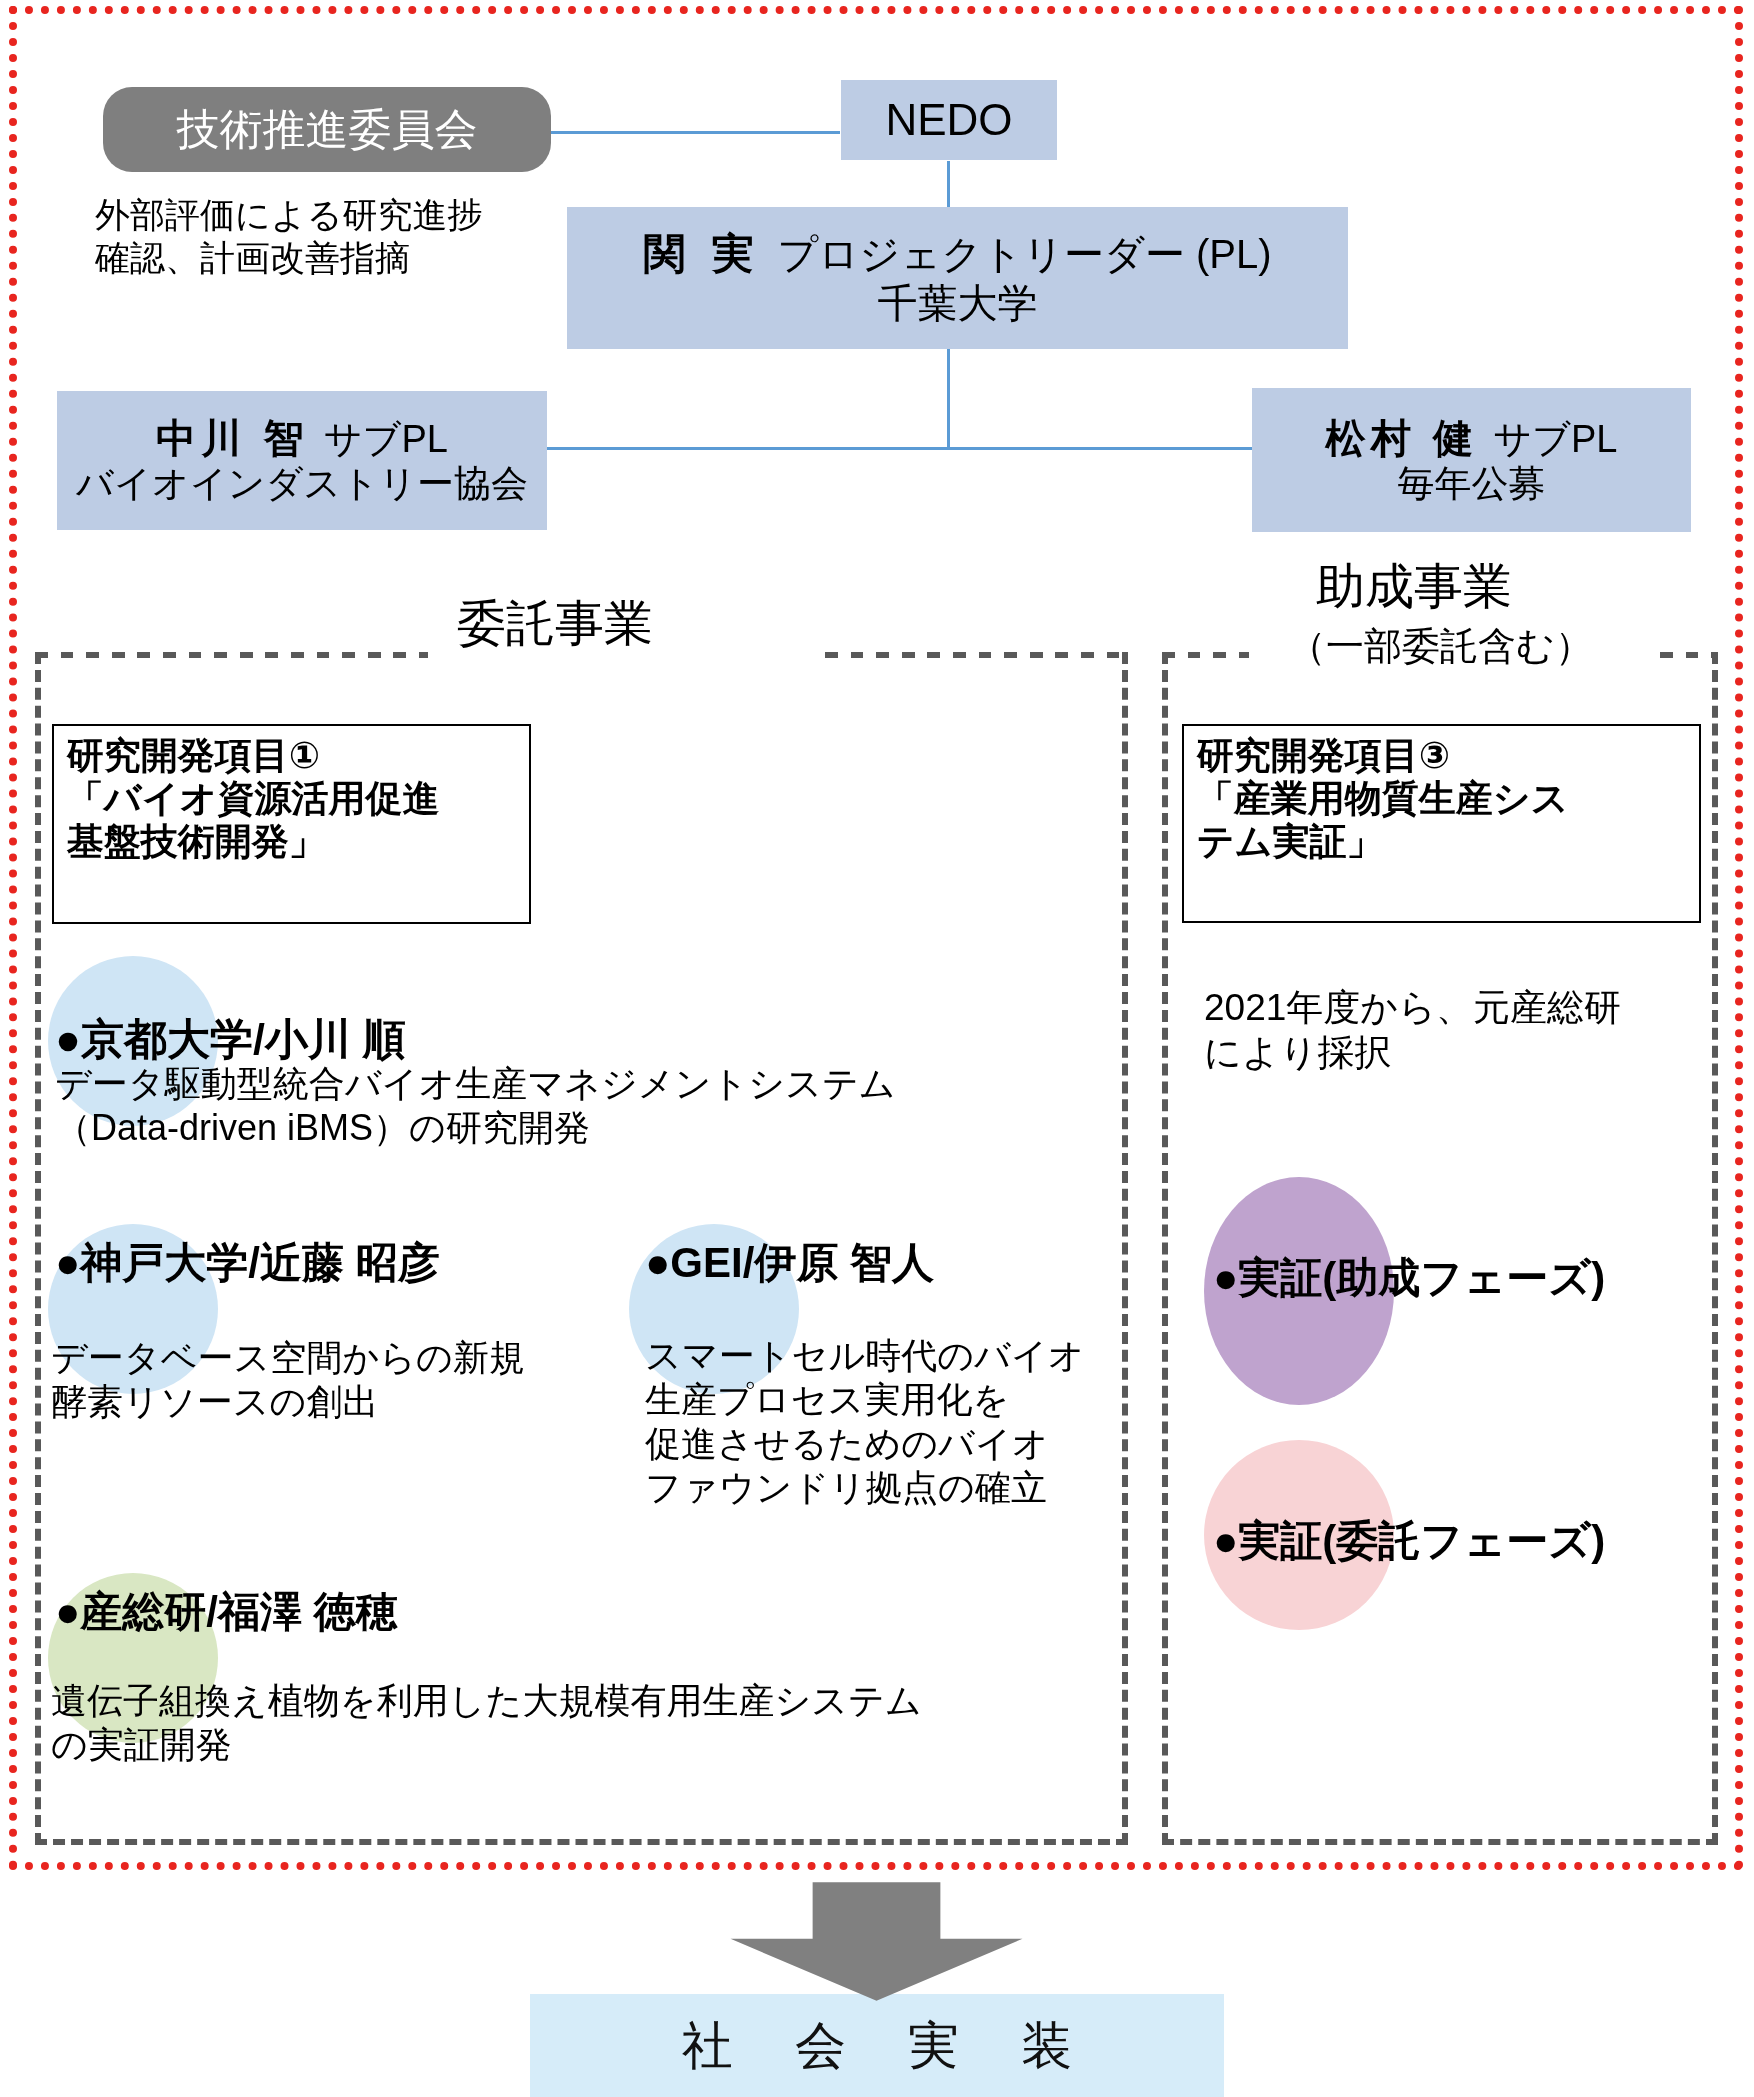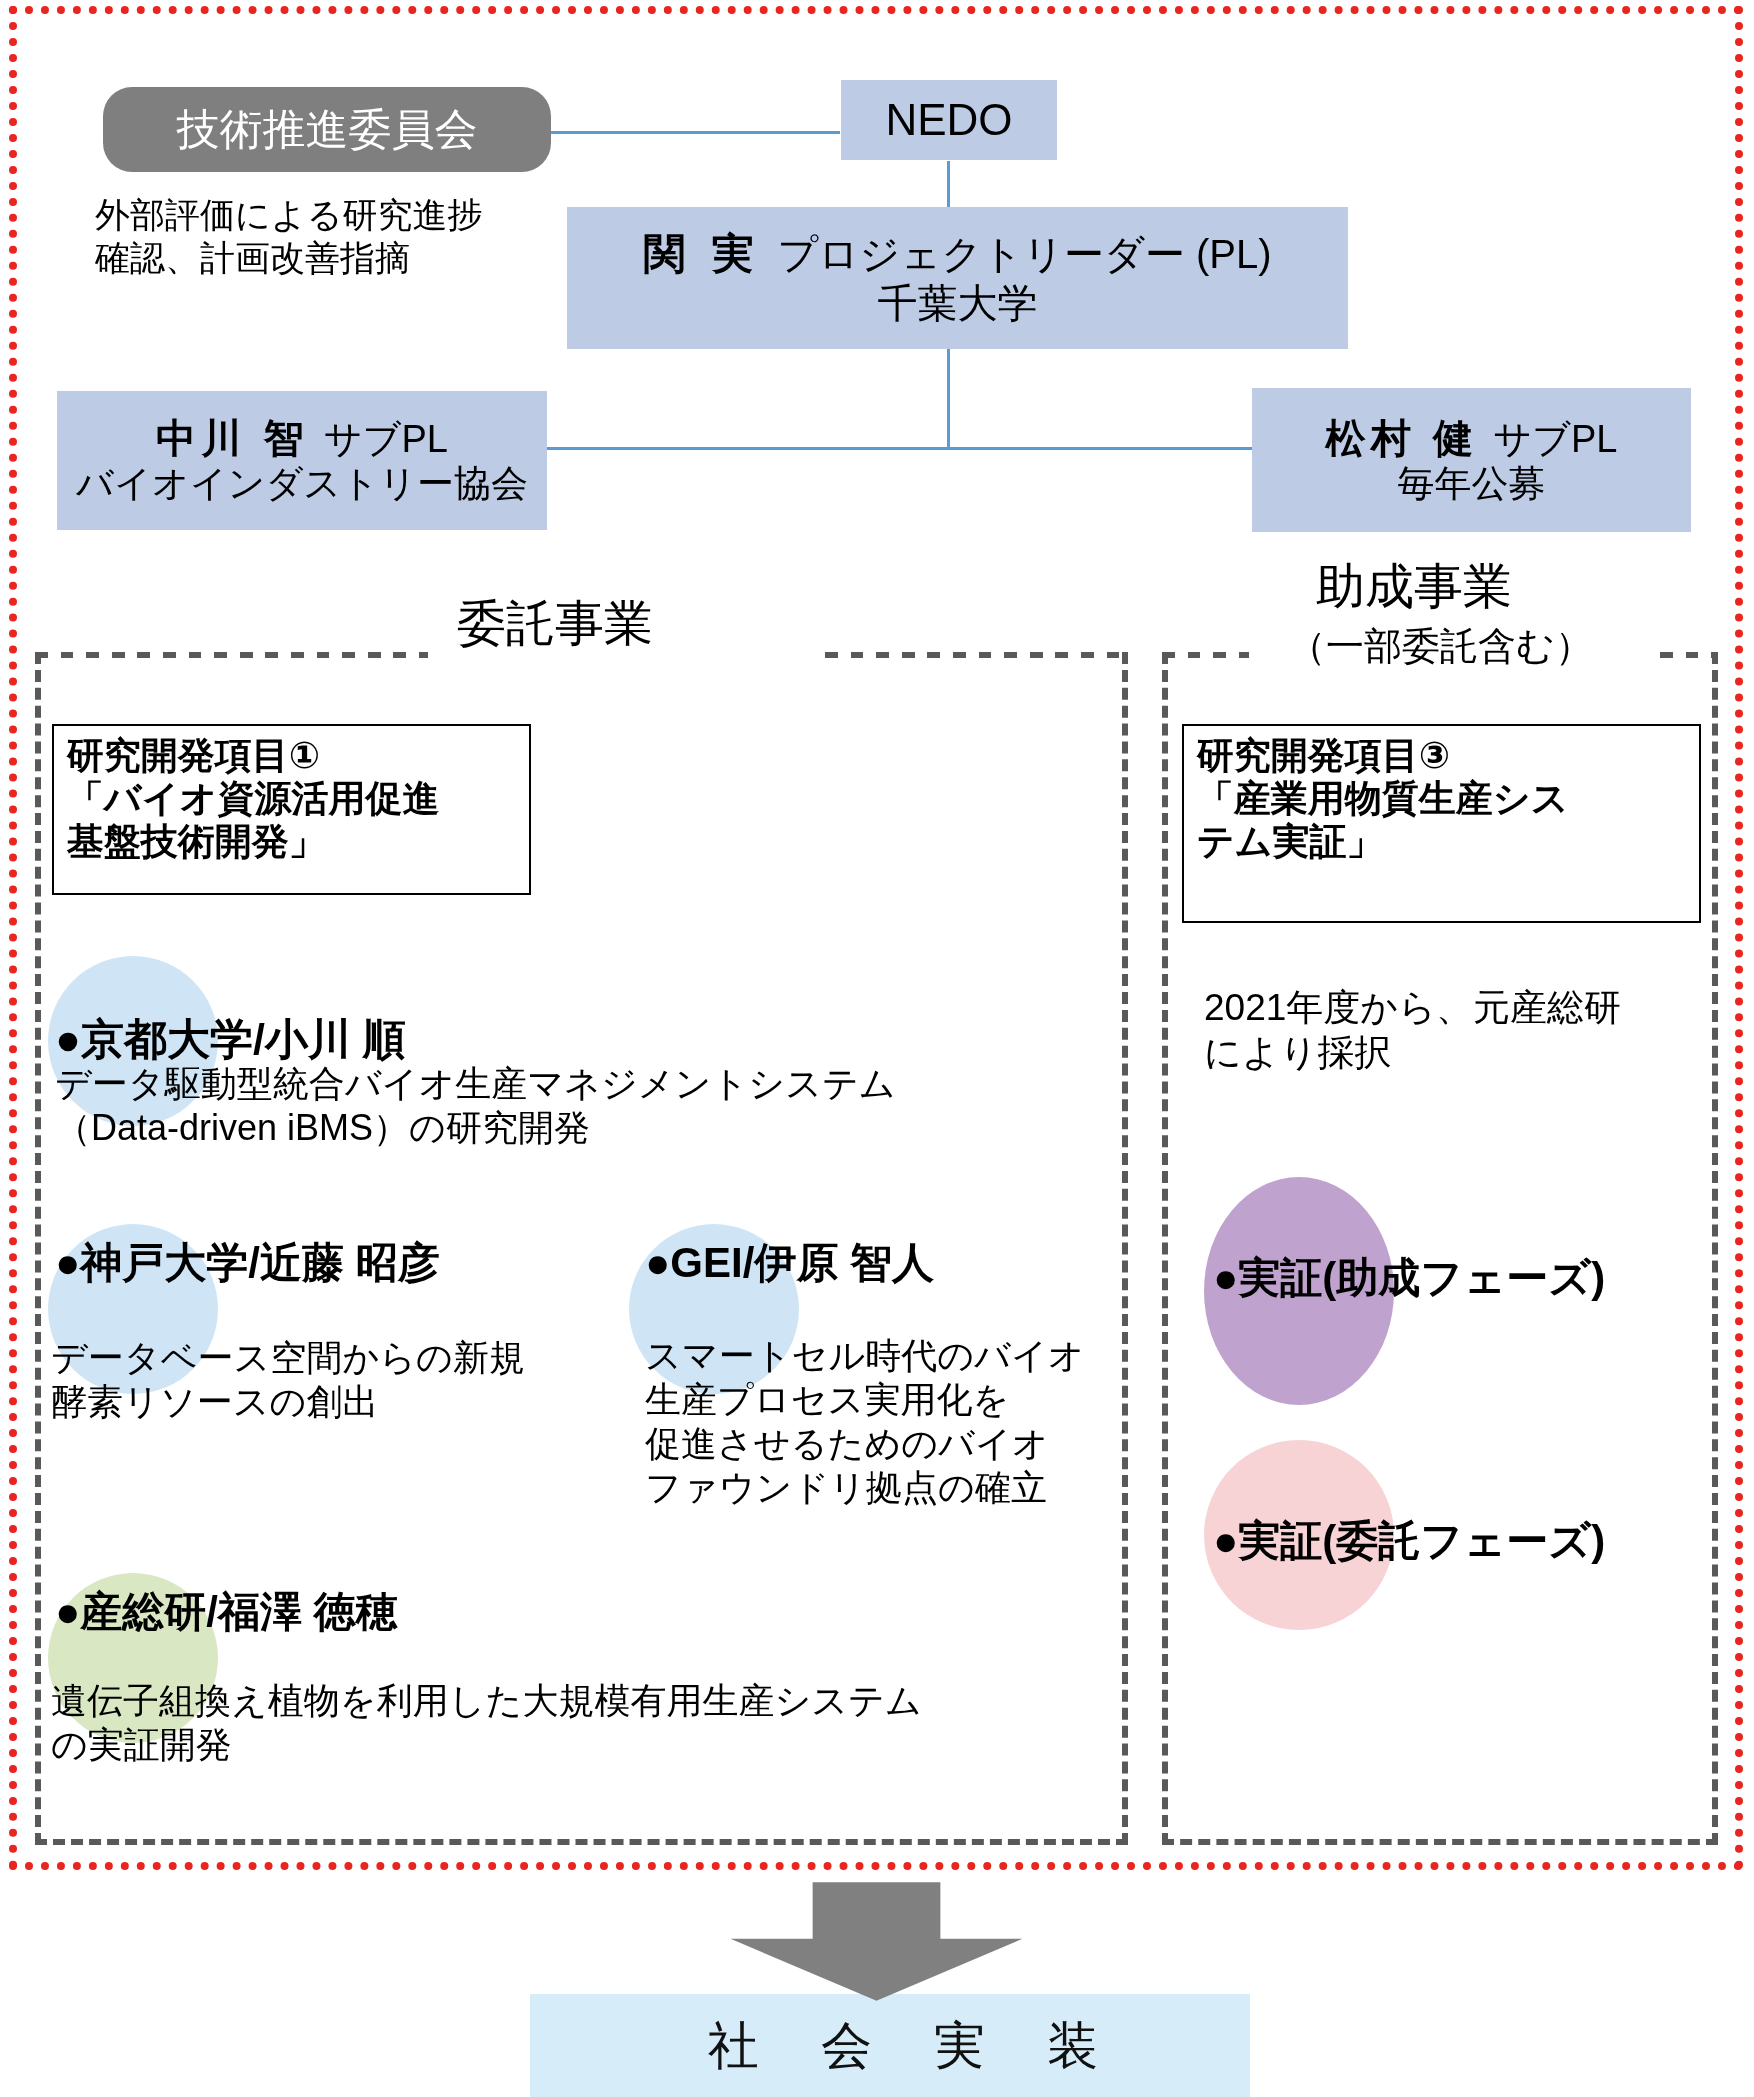--- a/index.html
+++ b/index.html
@@ -109,21 +109,20 @@
   }
 
   .bottom-box{
     position:absolute;
     left:530px; top:1994px;
     width:694px; height:104px;
     background:#d6ecf9;
     display:flex;
     align-items:center;
     justify-content:center;
-    padding-left:26px;
   }
   .bottom-box span{
     font-size:51px;
     letter-spacing:24px;
     text-indent:24px;
     color:#111;
   }
 </style>
 </head>
 <body>
@@ -182,21 +181,21 @@
     <div style="position:absolute; left:0; top:0; width:393px; height:6.4px; background:repeating-linear-gradient(90deg,#595959 0 12.8px,transparent 12.8px 25.6px);"></div>
     <div style="position:absolute; left:790px; top:0; width:302px; height:6.4px; background:repeating-linear-gradient(90deg,#595959 0 12.8px,transparent 12.8px 25.6px);"></div>
   </div>
 
   <div style="position:absolute; left:1162px; top:652px; width:556px; height:1193px;">
     <div class="dot-frame" style="left:0; top:0; width:100%; height:100%; border-top:none;"></div>
     <div style="position:absolute; left:0; top:0; width:87px; height:6.4px; background:repeating-linear-gradient(90deg,#595959 0 12.8px,transparent 12.8px 25.6px);"></div>
     <div style="position:absolute; left:498px; top:0; width:58px; height:6.4px; background:repeating-linear-gradient(90deg,#595959 0 12.8px,transparent 12.8px 25.6px);"></div>
   </div>
 
-  <div class="item-box" style="left:52px; top:724px; width:479px; height:171px; font-size:37px;">研究開発項目①
+  <div class="item-box" style="left:52px; top:724px; width:479px; height:200px; font-size:37px;">研究開発項目①
 「バイオ資源活用促進
 基盤技術開発」</div>
 
 
   <div class="item-box" style="left:1182px; top:724px; width:519px; height:199px; font-size:37px;">研究開発項目③
 「産業用物質生産シス
 テム実証」</div>
 
   <div class="blob" style="left:48px; top:956px; width:170px; height:170px; background:#cfe5f5;"></div>
   <div class="org-name" style="left:55px; top:1011px; font-size:43px;">●京都大学/小川 順</div>

